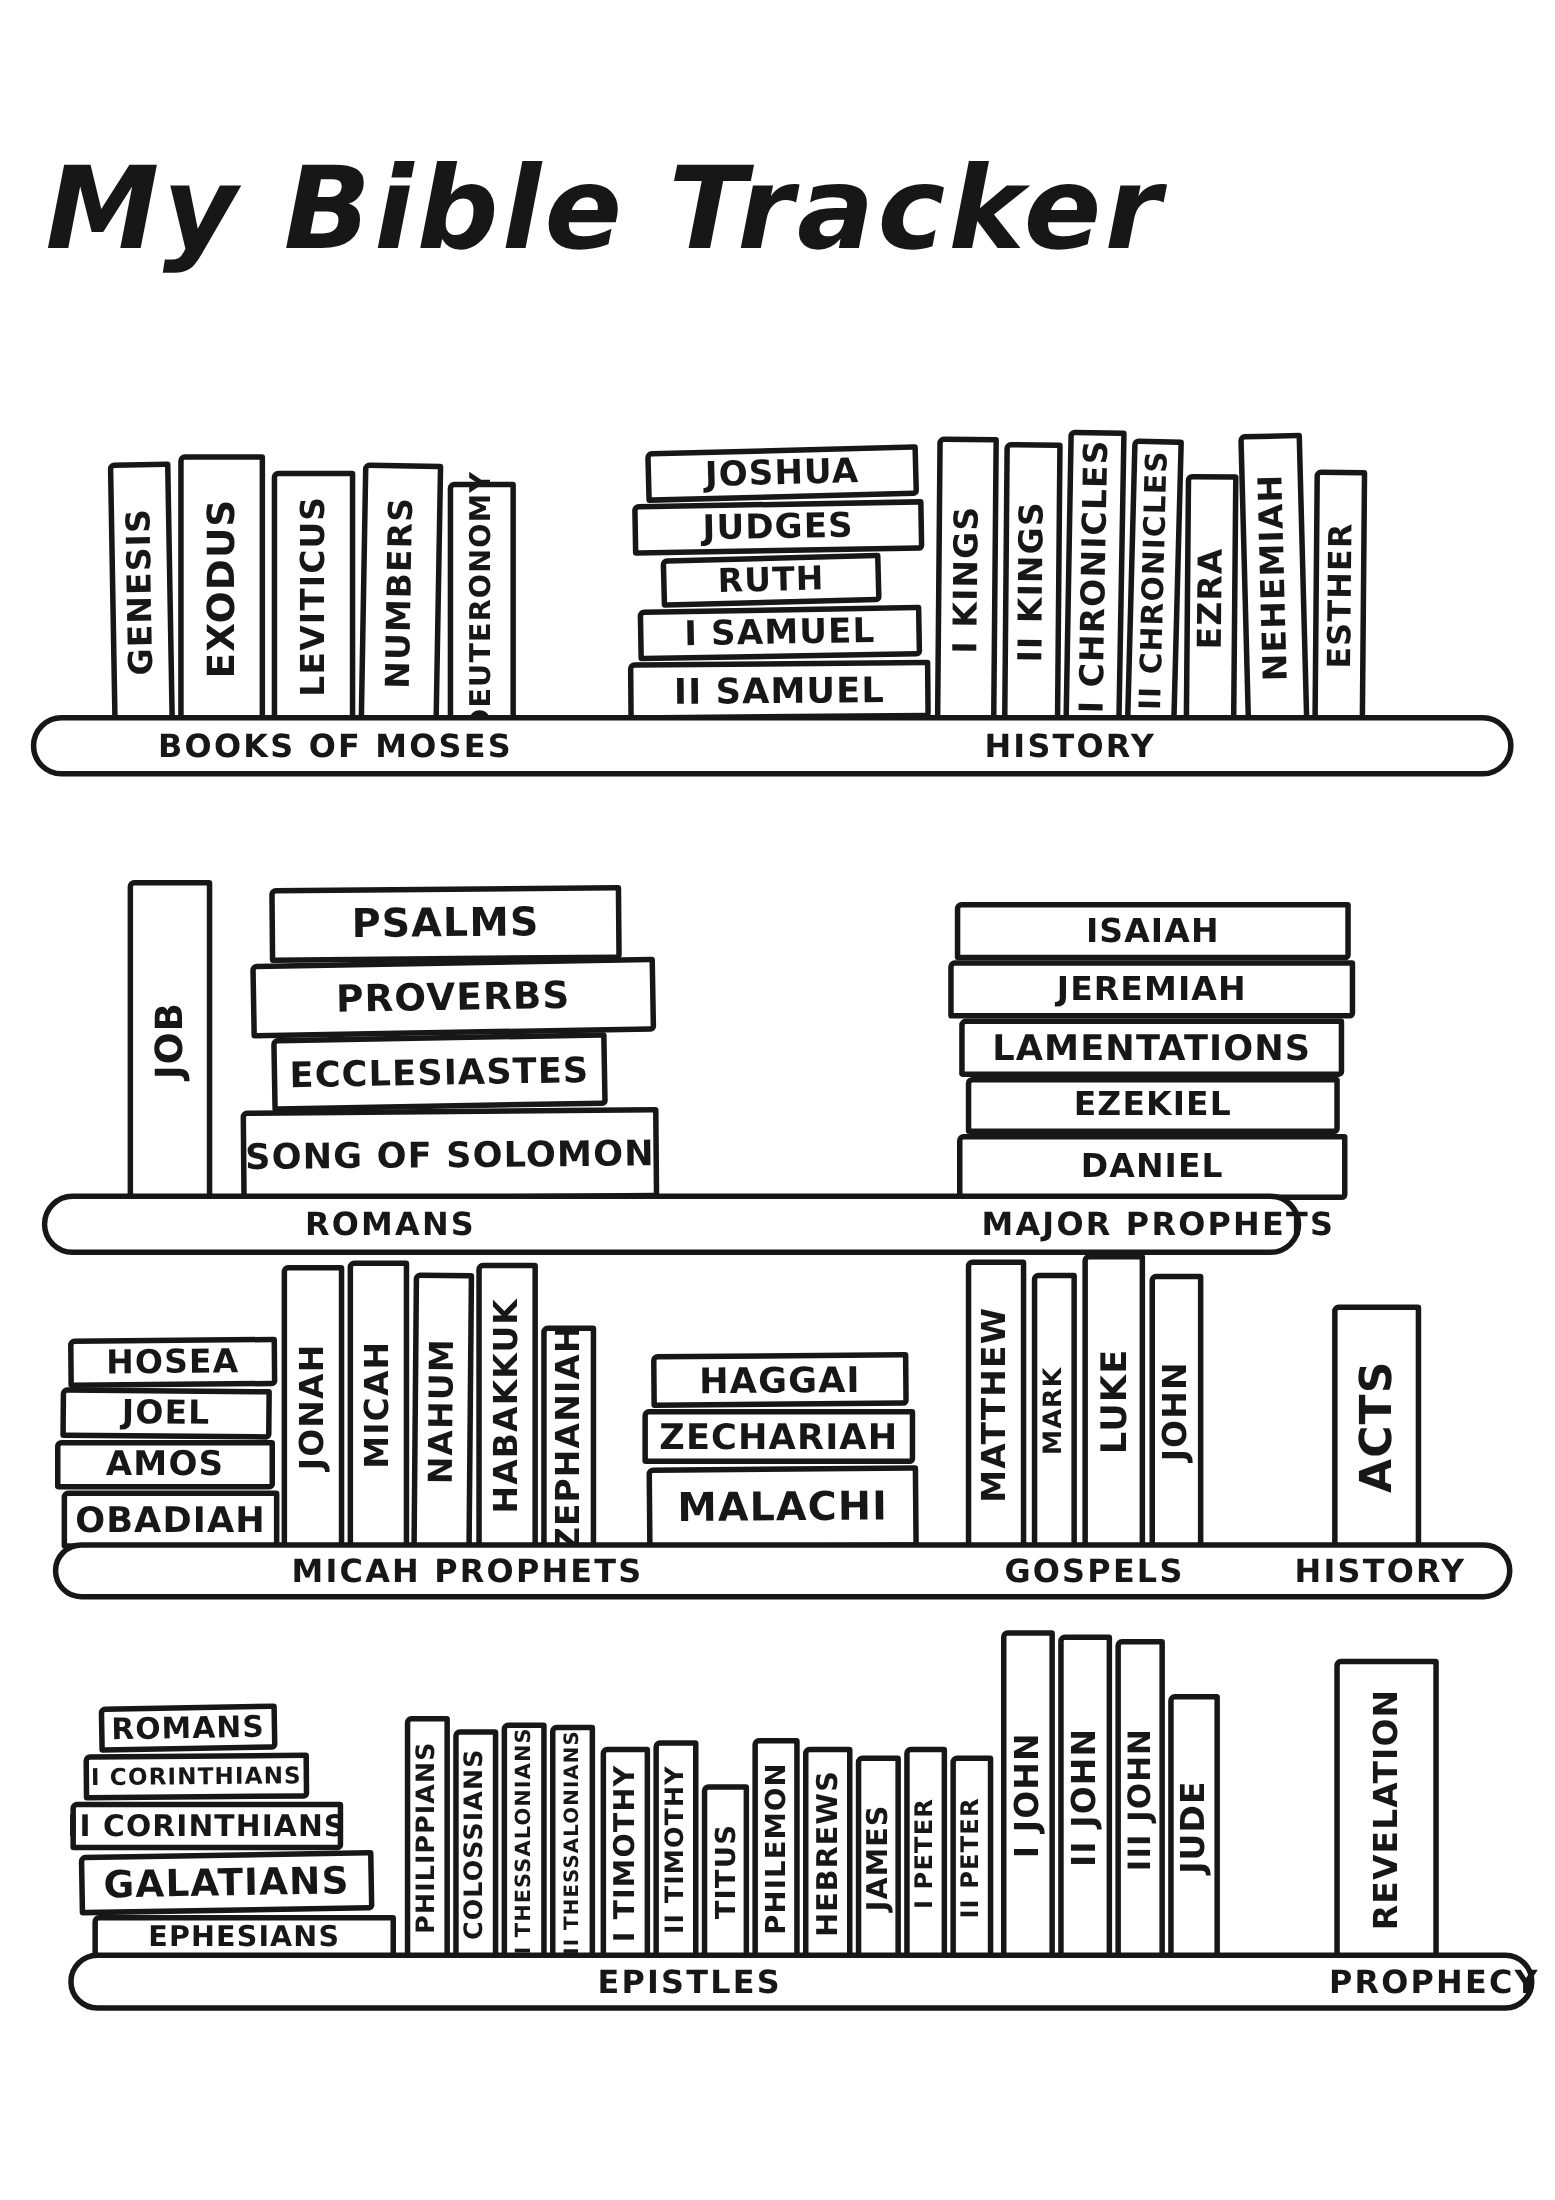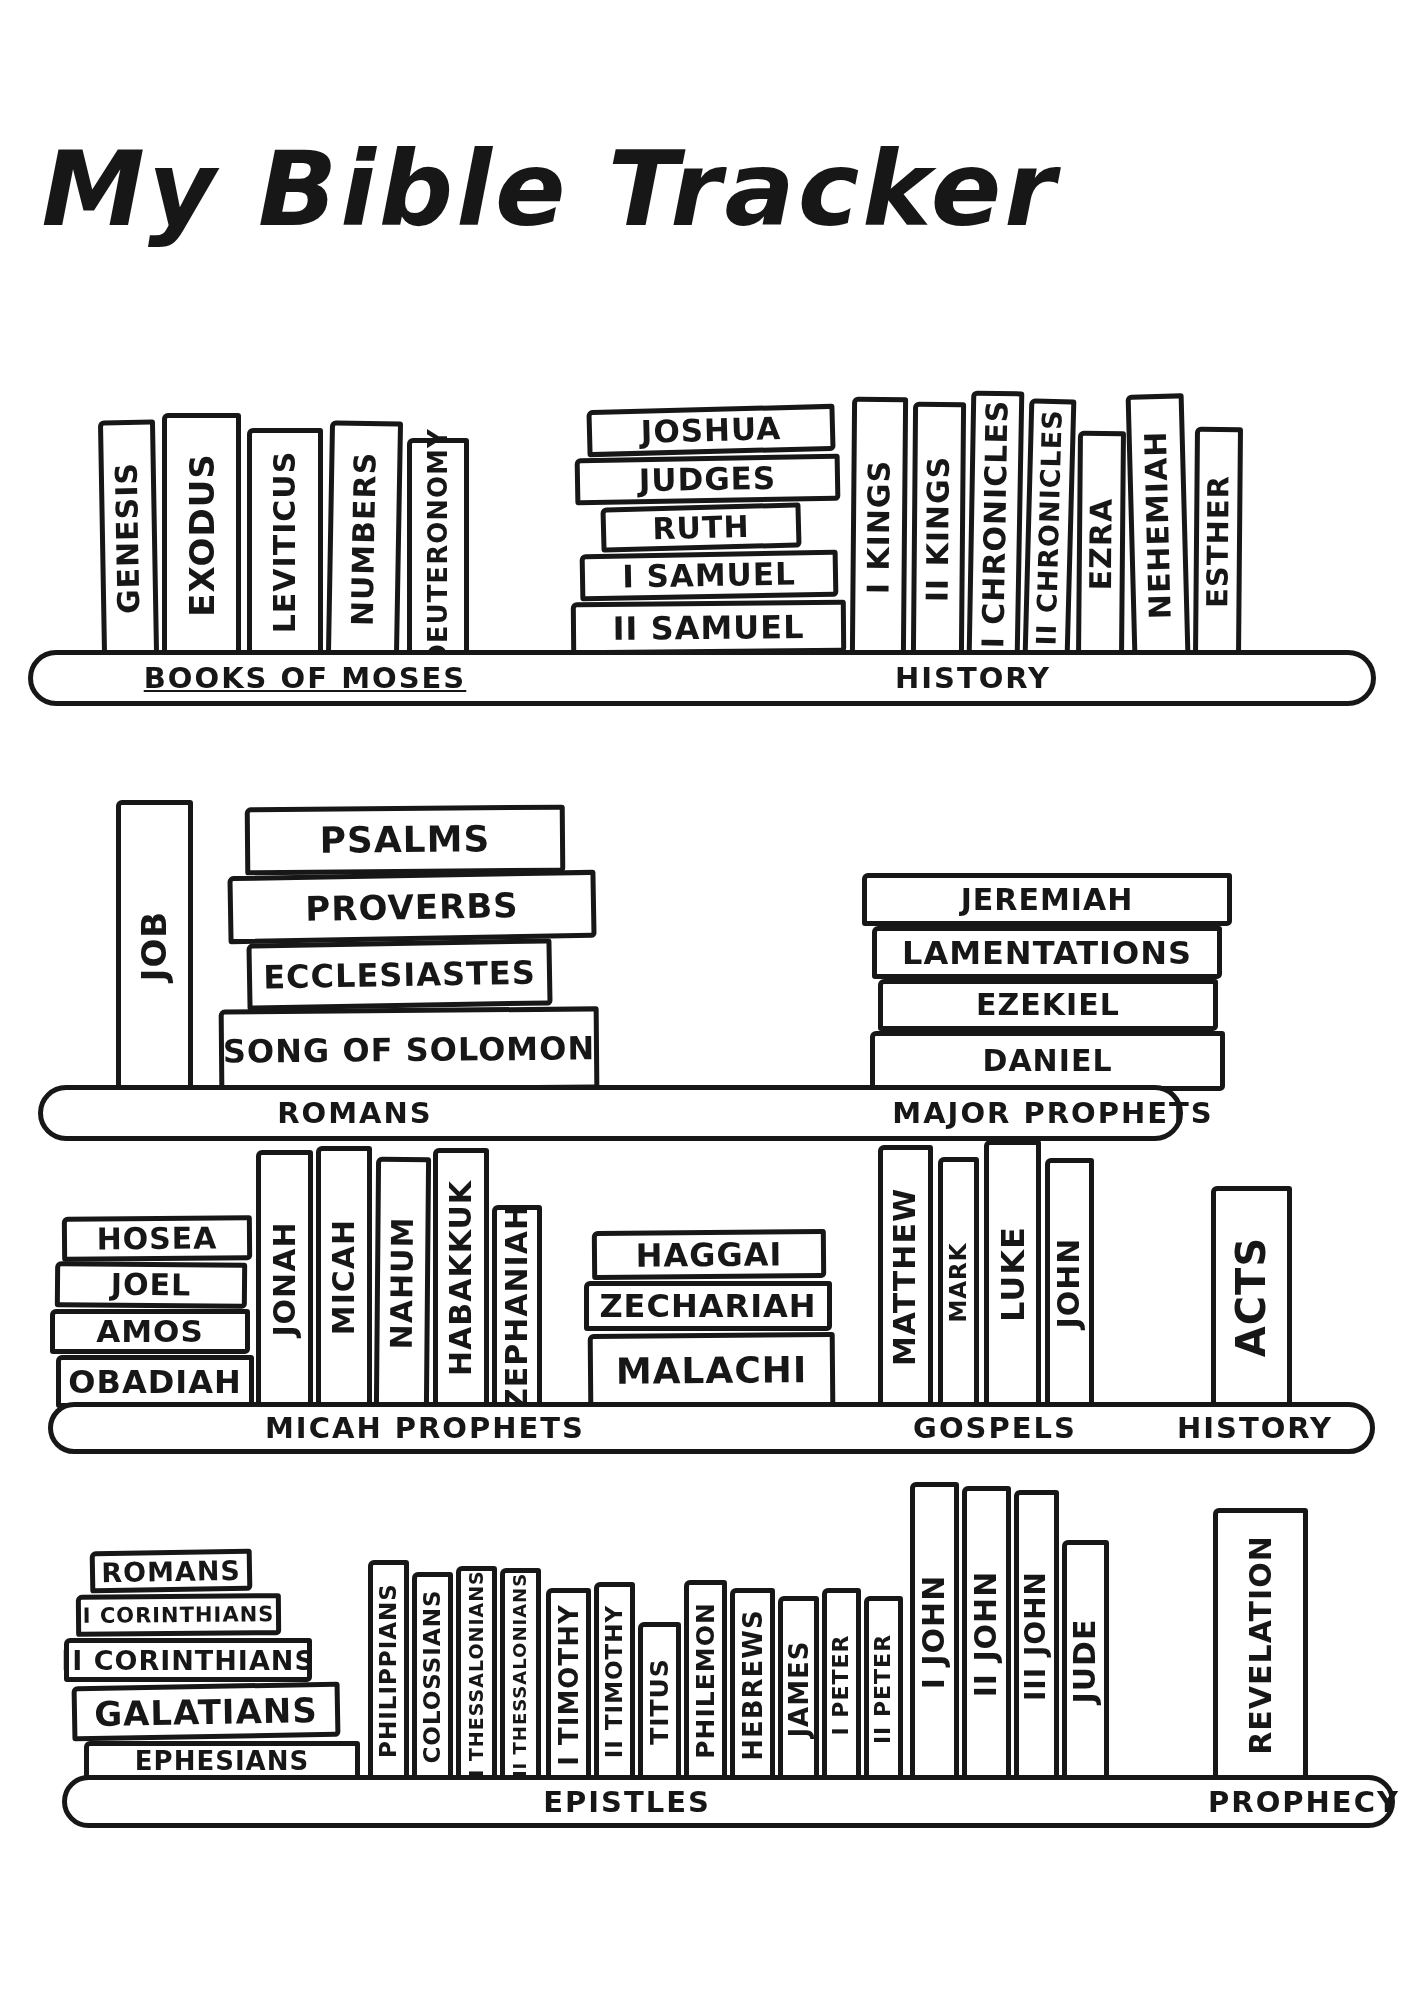--- a/index.html
+++ b/index.html
@@ -78,37 +78,40 @@
     <div class="book v" style="left: 1077px; top: 431px; width: 48px; height: 225px; transform: rotate(0.5deg);">
       <span class="label" style="font-size: 30px;">EZRA</span>
     </div>
     <div class="book v" style="left: 1129px; top: 394px; width: 58px; height: 262px; transform: rotate(-1.5deg);">
       <span class="label" style="font-size: 30px;">NEHEMIAH</span>
     </div>
     <div class="book v" style="left: 1194px; top: 427px; width: 48px; height: 229px; transform: rotate(0.5deg);">
       <span class="label" style="font-size: 29px;">ESTHER</span>
     </div>
     <div class="shelf-bar" style="left: 28px; top: 650px; width: 1348px; height: 56px;">
-      <span class="shelf-label" style="left: 272px; text-decoration: underline;">BOOKS OF MOSES</span>
+      <span class="shelf-label" style="left: 272px;">BOOKS OF MOSES</span>
       <span class="shelf-label" style="left: 940px;">HISTORY</span>
     </div>
     <div class="book v" style="left: 116px; top: 800px; width: 77px; height: 291px; transform: rotate(0deg);">
       <span class="label" style="font-size: 34px;">JOB</span>
     </div>
     <div class="book h" style="left: 245px; top: 806px; width: 320px; height: 68px; transform: rotate(-0.5deg);">
       <span class="label" style="font-size: 36px;">PSALMS</span>
     </div>
     <div class="book h" style="left: 228px; top: 873px; width: 368px; height: 68px; transform: rotate(-1deg);">
       <span class="label" style="font-size: 34px;">PROVERBS</span>
     </div>
     <div class="book h" style="left: 247px; top: 941px; width: 305px; height: 67px; transform: rotate(-1deg);">
       <span class="label" style="font-size: 32px;">ECCLESIASTES</span>
     </div>
     <div class="book h" style="left: 219px; top: 1008px; width: 380px; height: 83px; transform: rotate(-0.5deg);">
       <span class="label" style="font-size: 32px;">SONG OF SOLOMON</span>
+    </div>
+    <div class="book h" style="left: 868px; top: 820px; width: 360px; height: 53px; transform: rotate(0deg);">
+      <span class="label" style="font-size: 30px;">ISAIAH</span>
     </div>
     <div class="book h" style="left: 862px; top: 873px; width: 370px; height: 53px; transform: rotate(0deg);">
       <span class="label" style="font-size: 30px;">JEREMIAH</span>
     </div>
     <div class="book h" style="left: 872px; top: 926px; width: 350px; height: 53px; transform: rotate(0deg);">
       <span class="label" style="font-size: 32px;">LAMENTATIONS</span>
     </div>
     <div class="book h" style="left: 878px; top: 979px; width: 340px; height: 52px; transform: rotate(0deg);">
       <span class="label" style="font-size: 30px;">EZEKIEL</span>
     </div>

